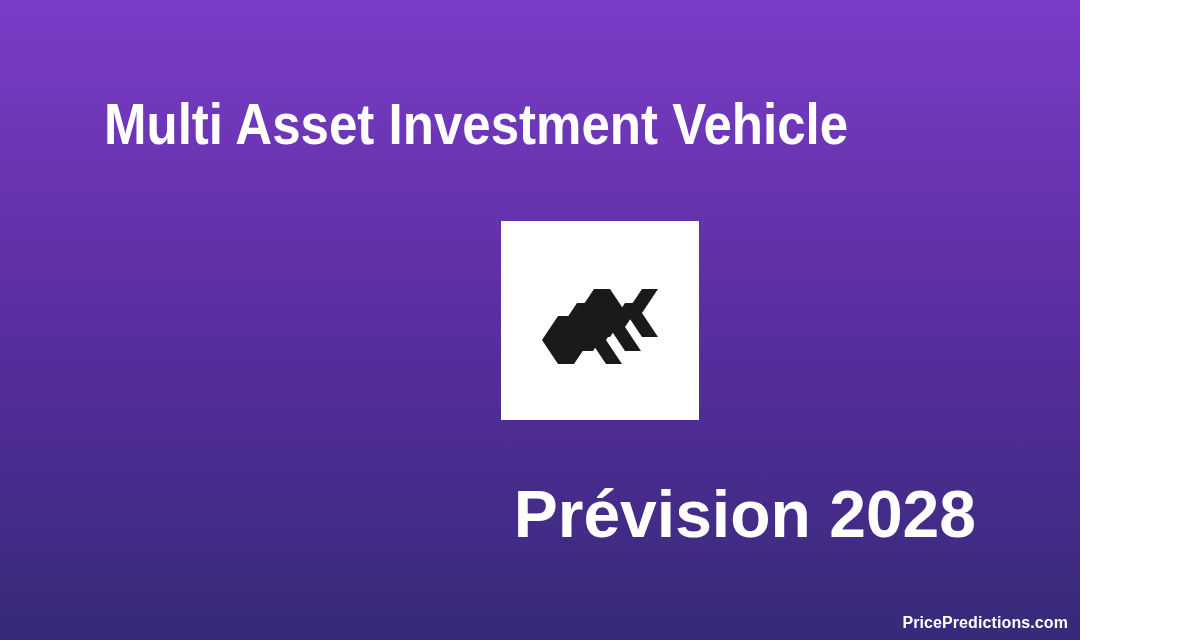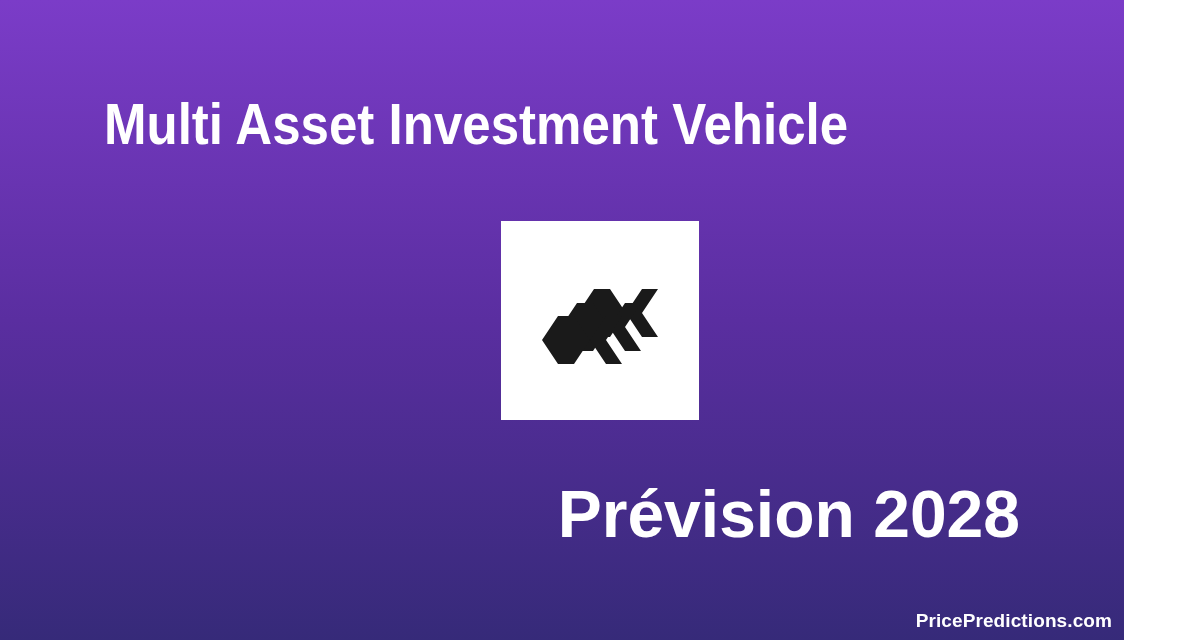--- a/index.html
+++ b/index.html
@@ -12,21 +12,20 @@
     overflow: hidden;
     font-family: "Liberation Sans", sans-serif;
   }
 
   #banner {
     position: relative;
     width: 1080px;
     height: 640px;
     background: linear-gradient(180deg, #7b3cc8 0%, #5a2ea0 50%, #362a79 100%);
     overflow: hidden;
-    padding-left: 44px;
   }
 
   
   #asset-title {
     position: absolute;
     left: 104px;
     top: 92px;
     font-size: 58px;
     line-height: 1.12;
     font-weight: bold;
@@ -66,21 +65,21 @@
     color: #ffffff;
     white-space: nowrap;
     text-align: right;
   }
 
   
   #site-watermark {
     position: absolute;
     right: 12px;
     bottom: 8px;
-    font-size: 19px;
+    font-size: 16px;
     font-weight: bold;
     color: #ffffff;
     white-space: nowrap;
     letter-spacing: 0.1px;
   }
 </style>
 </head>
 <body>
 
 <div id="banner">

